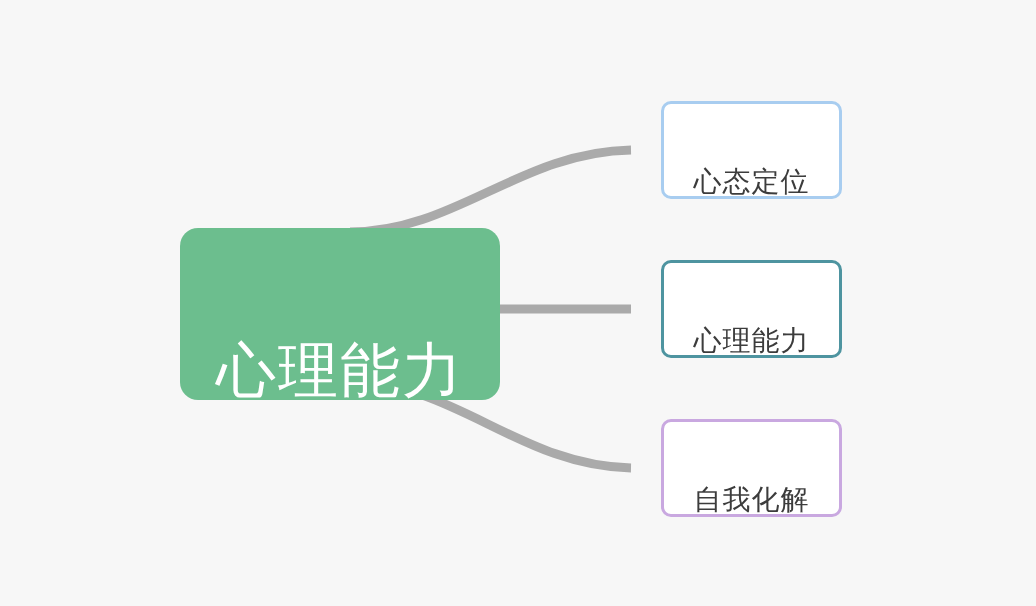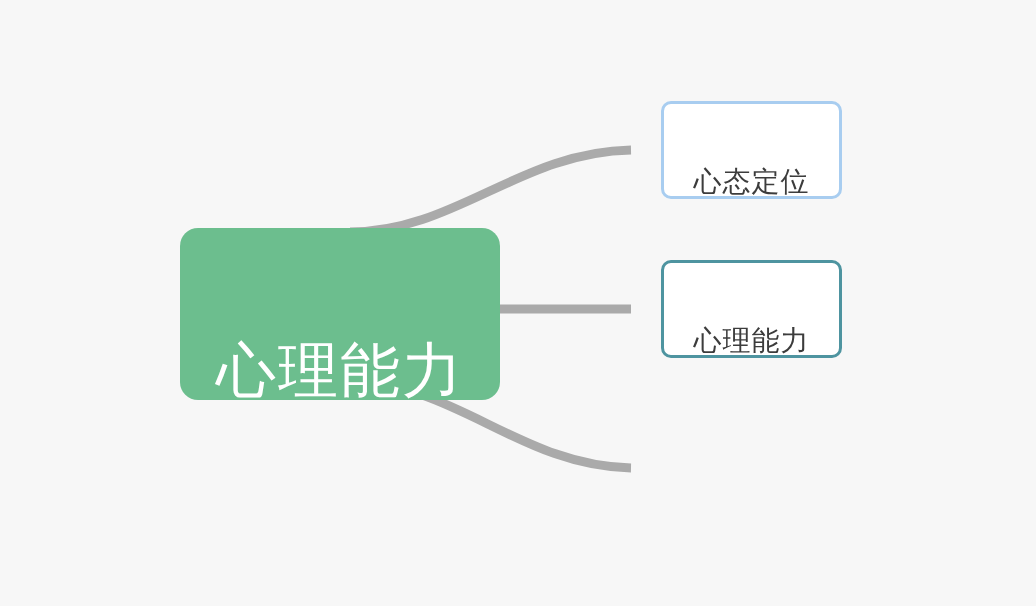--- a/index.html
+++ b/index.html
@@ -89,14 +89,17 @@
   </div>
 
   <div class="node node-child child-1">
     <span class="node-label">心态定位</span>
   </div>
 
   <div class="node node-child child-2">
     <span class="node-label">心理能力</span>
   </div>
 
+  <div class="node node-child child-3">
+    <span class="node-label">自我化解</span>
+  </div>
 
 </div>
 
 </body></html>

